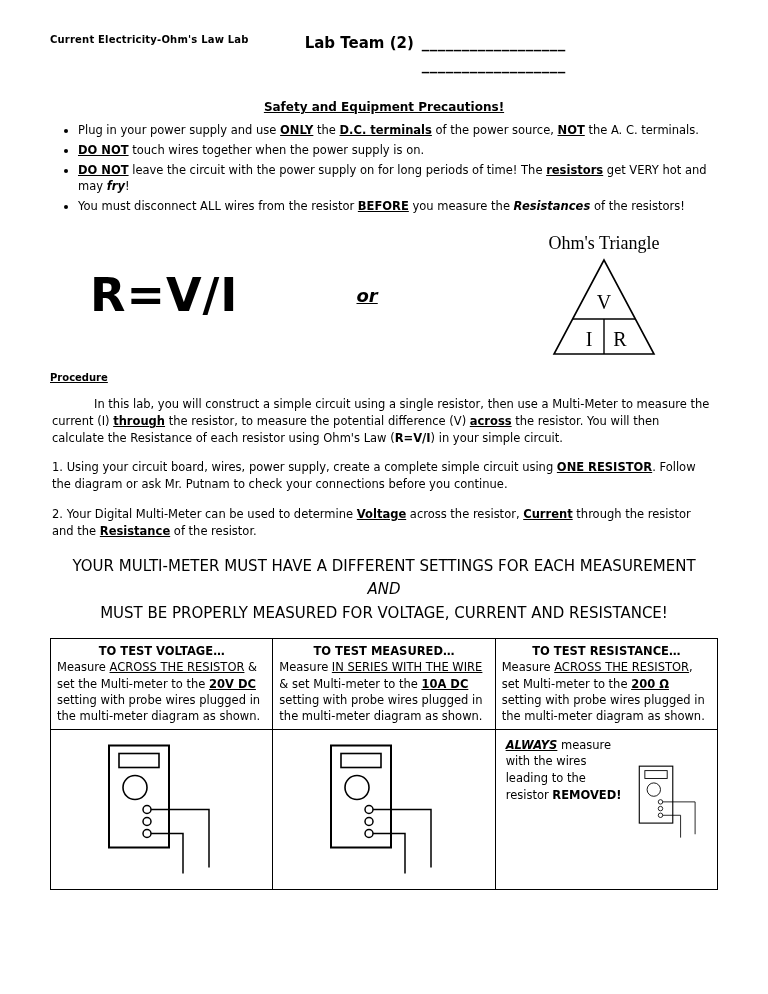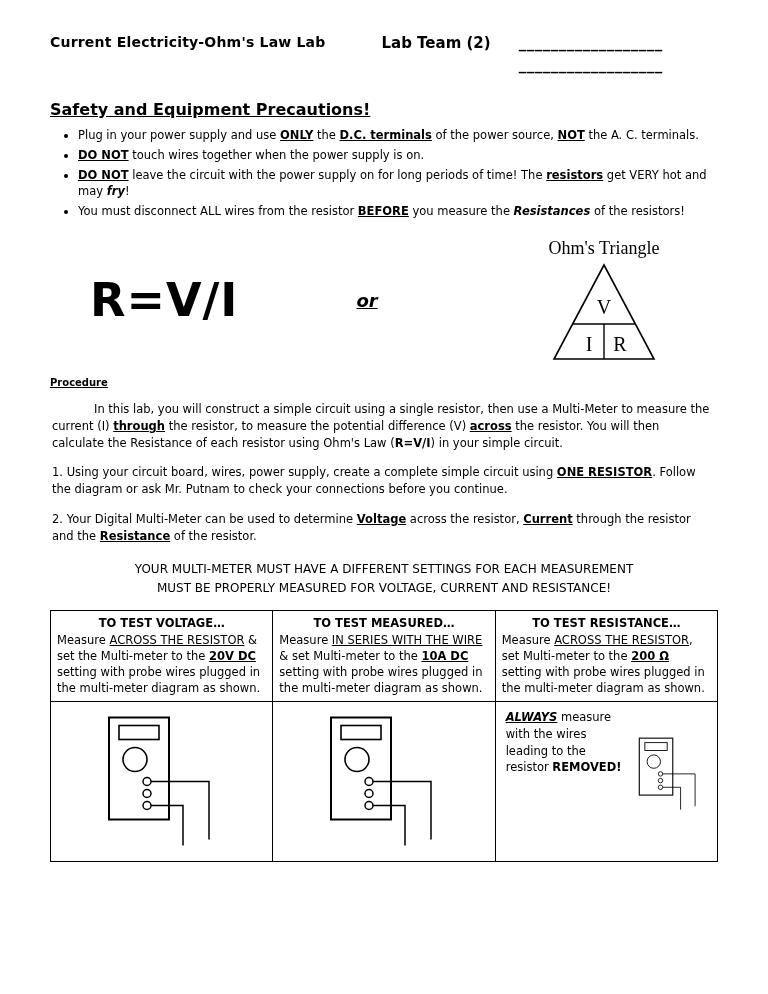--- a/index.html
+++ b/index.html
@@ -3,46 +3,46 @@
 <meta charset="utf-8">
 <style>
   * { box-sizing: border-box; }
   html, body { margin: 0; padding: 0; background: #ffffff; }
   .page {
     width: 768px; height: 994px; overflow: hidden; background: #fff;
     font-family: "DejaVu Sans", sans-serif; font-size: 11.5px; color: #000;
     padding: 34px 50px 20px 50px;
   }
   .doc-header { display: flex; align-items: flex-start; }
-  .doc-title { font-size: 14px; font-weight: bold; margin: 0; letter-spacing: .2px; }
+  .doc-title { font-size: 10px; font-weight: bold; margin: 0; letter-spacing: .2px; }
   .team-block { margin-left: 56px; display: flex; flex-direction: column; align-items: flex-end; gap: 4px;
                 font-size: 15px; font-weight: bold; }
-  .team-row { display: flex; gap: 28px; white-space: nowrap; }
+  .team-row { display: flex; gap: 8px; white-space: nowrap; }
   .blank { font-weight: bold; letter-spacing: .5px; }
 
-  .section-heading { text-align: left; font-weight: bold; text-decoration: underline;
-                     font-size: 16px; margin: 26px 0 8px 0; }
+  .section-heading { text-align: center; font-weight: bold; text-decoration: underline;
+                     font-size: 12px; margin: 26px 0 8px 0; }
 
   ul.safety-list { margin: 6px 0 0 6px; padding-left: 22px; }
   ul.safety-list li { margin-bottom: 4px; line-height: 1.4; }
 
   .formula-row { display: flex; align-items: center; margin-top: 6px; min-height: 150px; }
   .formula { font-size: 46px; font-weight: bold; margin-left: 40px; letter-spacing: 1px; }
   .or-label { font-size: 18px; font-weight: bold; font-style: italic; text-decoration: underline;
               margin-left: 118px; }
   .triangle-block { margin-left: auto; margin-right: 58px; display: flex; flex-direction: column;
                     align-items: center; }
   .triangle-label { font-family: "Liberation Serif", serif; font-size: 18px; margin-bottom: 3px; }
   .tri-letter { font-family: "Liberation Serif", serif; font-size: 20px; }
 
   .procedure-heading { font-size: 10px; font-weight: bold; text-decoration: underline; margin: 2px 0 0 0; }
   .para { margin: 13px 4px 0 2px; line-height: 1.45; }
   .indent-first { text-indent: 42px; }
 
-  .center-note { text-align: center; margin-top: 16px; line-height: 1.55; font-size: 12px; }
+  .center-note { text-align: center; margin-top: 16px; line-height: 1.55; font-size: 15px; }
   .center-note .mid { font-style: italic; }
 
   table.test-table { width: 100%; border-collapse: collapse; margin-top: 13px; table-layout: fixed; }
   table.test-table td { border: 1.5px solid #000; vertical-align: top; padding: 5px 6px; }
   .cell-title { text-align: center; font-weight: bold; line-height: 1.35; }
   .cell-body { text-align: left; line-height: 1.4; }
   .diagram-row td { height: 158px; padding: 4px 4px; }
   .meter-svg { display: block; margin: 4px auto 0 auto; }
   .res-wrap { display: flex; align-items: flex-start; }
   .res-note { width: 60%; line-height: 1.45; padding: 2px 2px 0 4px; }
@@ -92,20 +92,21 @@
   </div>
 
   <div class="procedure-heading">Procedure</div>
 
   <p class="para indent-first"><span>In this lab, you will construct a simple circuit using a single resistor, then use a Multi-Meter to measure the current (I) </span><span style="font-weight: bold; text-decoration: underline;">through</span><span> the resistor, to measure the potential difference (V) </span><span style="font-weight: bold; text-decoration: underline;">across</span><span> the resistor. You will then calculate the Resistance of each resistor using Ohm's Law (</span><span style="font-weight: bold;">R=V/I</span><span>) in your simple circuit.</span></p>
   <p class="para"><span>1.  Using your circuit board, wires, power supply, create a complete simple circuit using </span><span style="font-weight: bold; text-decoration: underline;">ONE RESISTOR</span><span>.  Follow the diagram or ask Mr. Putnam to check your connections before you continue.</span></p>
   <p class="para"><span>2.  Your Digital Multi-Meter can be used to determine </span><span style="font-weight: bold; text-decoration: underline;">Voltage</span><span> across the resistor, </span><span style="font-weight: bold; text-decoration: underline;">Current</span><span> through the resistor and the </span><span style="font-weight: bold; text-decoration: underline;">Resistance</span><span> of the resistor.</span></p>
 
   <div class="center-note">
     <div>YOUR MULTI-METER MUST HAVE A DIFFERENT SETTINGS FOR EACH MEASUREMENT</div>
+    <div class="mid">AND</div>
     <div>MUST BE PROPERLY MEASURED FOR VOLTAGE, CURRENT AND RESISTANCE!</div>
   </div>
 
   <table class="test-table">
     <tbody>
         <tr class="header-row">
       <td>
         <div class="cell-title">TO TEST VOLTAGE…</div>
         <div class="cell-body"><span>Measure </span><span style="text-decoration: underline;">ACROSS THE RESISTOR</span><span> &amp; set the Multi-meter to the </span><span style="font-weight: bold; text-decoration: underline;">20V DC</span><span> setting with probe wires plugged in the multi-meter diagram as shown.</span></div>
       </td>

